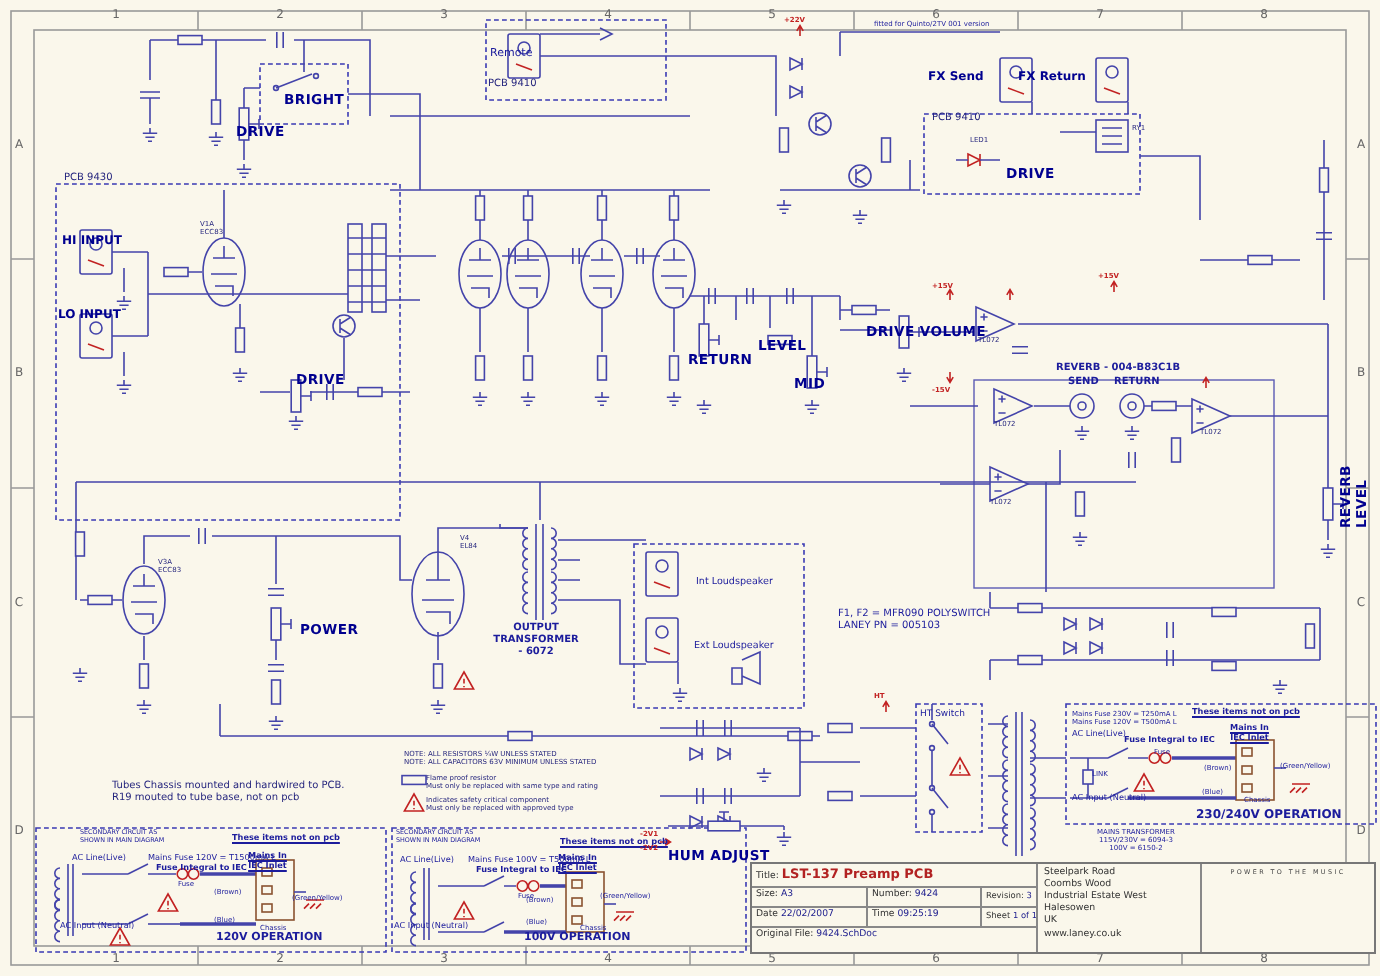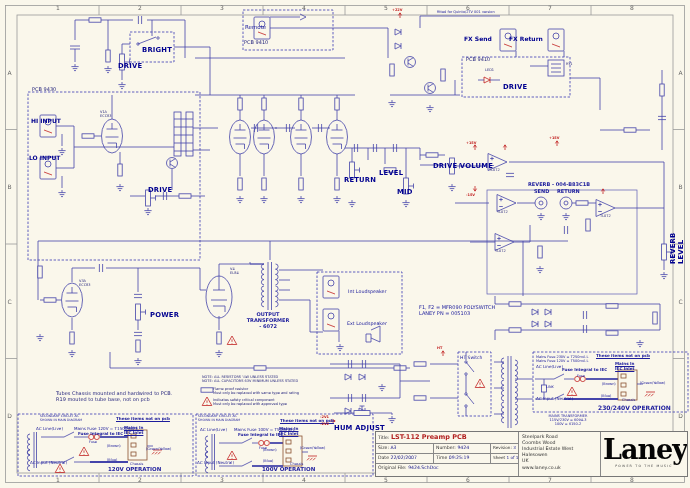--- a/index.html
+++ b/index.html
@@ -563,21 +563,21 @@
 <div class="L xs red bd" style="left:466px;top:141px;">+15V</div>
 <div class="L xs red bd" style="left:466px;top:193px;">-15V</div>
 <div class="L xs red bd" style="left:549px;top:136px;">+15V</div>
 <div class="L xs red bd" style="left:437px;top:346px;">HT</div>
 <div class="L xs red bd" style="left:320px;top:415px;">-2V1</div>
 <div class="L xs red bd" style="left:320px;top:422px;">-2V2</div>
 
 <div id="tb">
   <div class="tbc bb br" style="left:0;top:0;width:143px;height:12px;">
     <span class="dk">Title:</span>
-    <span class="tred">LST-112 Preamp PCB</span>
+    <span class="tred">LST-137 Preamp PCB</span>
   </div>
   <div class="tbc bb br" style="left:0;top:12px;width:58px;height:10px;">
     <span class="dk">Size:</span>
     <span class="val">A3</span>
   </div>
   <div class="tbc bb br" style="left:58px;top:12px;width:57px;height:10px;">
     <span class="dk">Number:</span>
     <span class="val">9424</span>
   </div>
   <div class="tbc bb br" style="left:115px;top:12px;width:28px;height:10px;font-size:4.2px;">
@@ -600,18 +600,17 @@
     <span class="dk">Original File:</span>
     <span class="val">9424.SchDoc</span>
   </div>
   <div class="tbc br addr" style="left:143px;top:0;width:82px;height:44px;white-space:pre-line;">Steelpark Road
 Coombs Wood
 Industrial Estate West
 Halesowen
 UK
 www.laney.co.uk</div>
   <div class="tbc" style="left:225px;top:0;width:86px;height:44px;">
-    <div class="logo">Laney</div>
     <div class="tag">POWER TO THE MUSIC</div>
   </div>
 </div>
 
 </div>
 
 </body></html>

